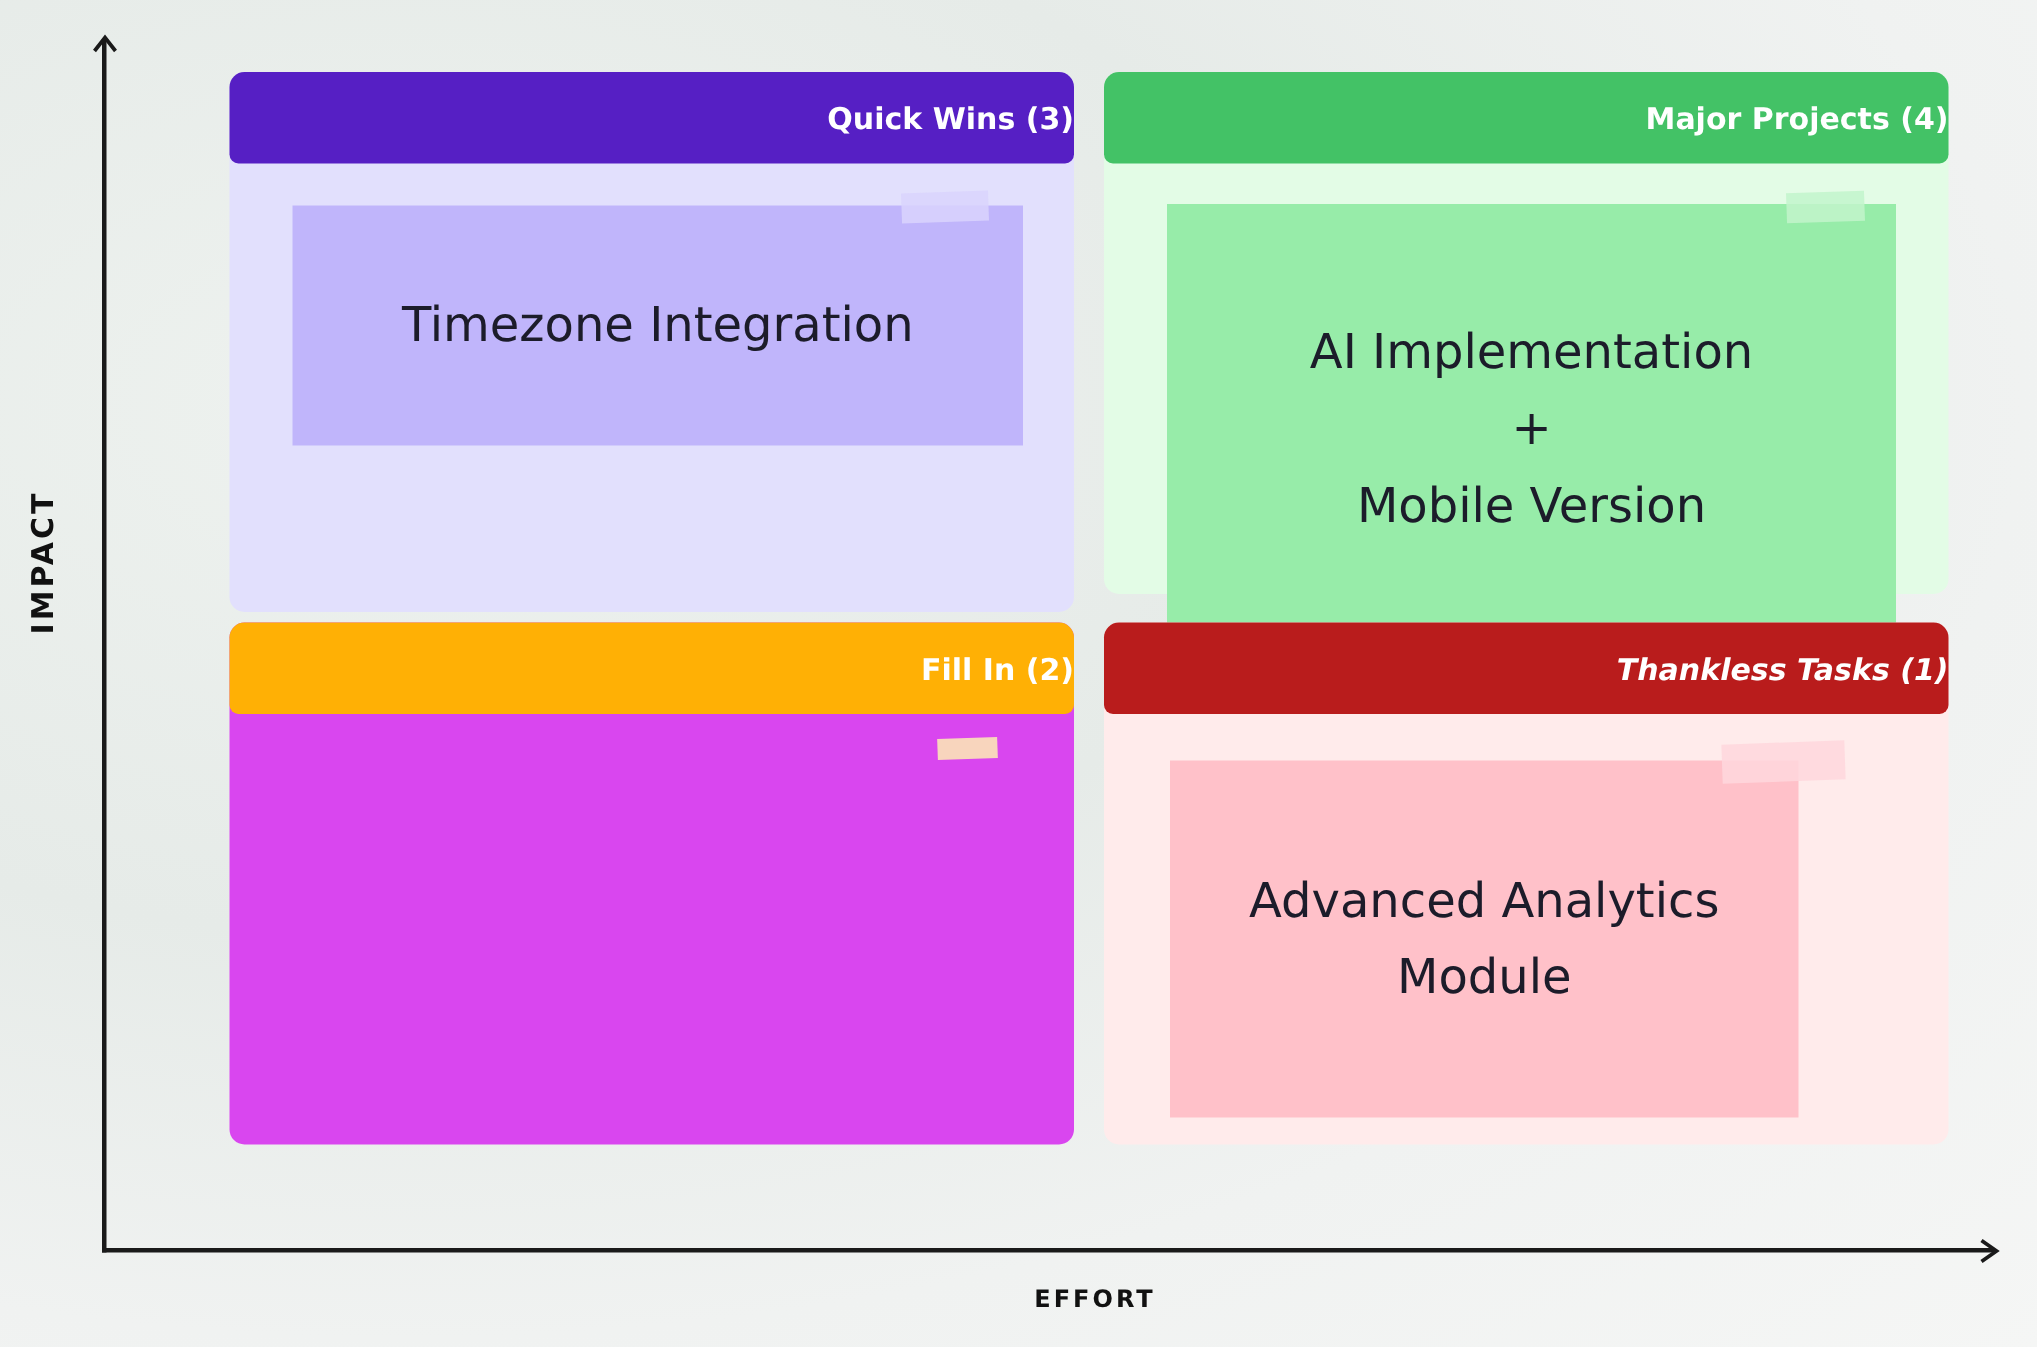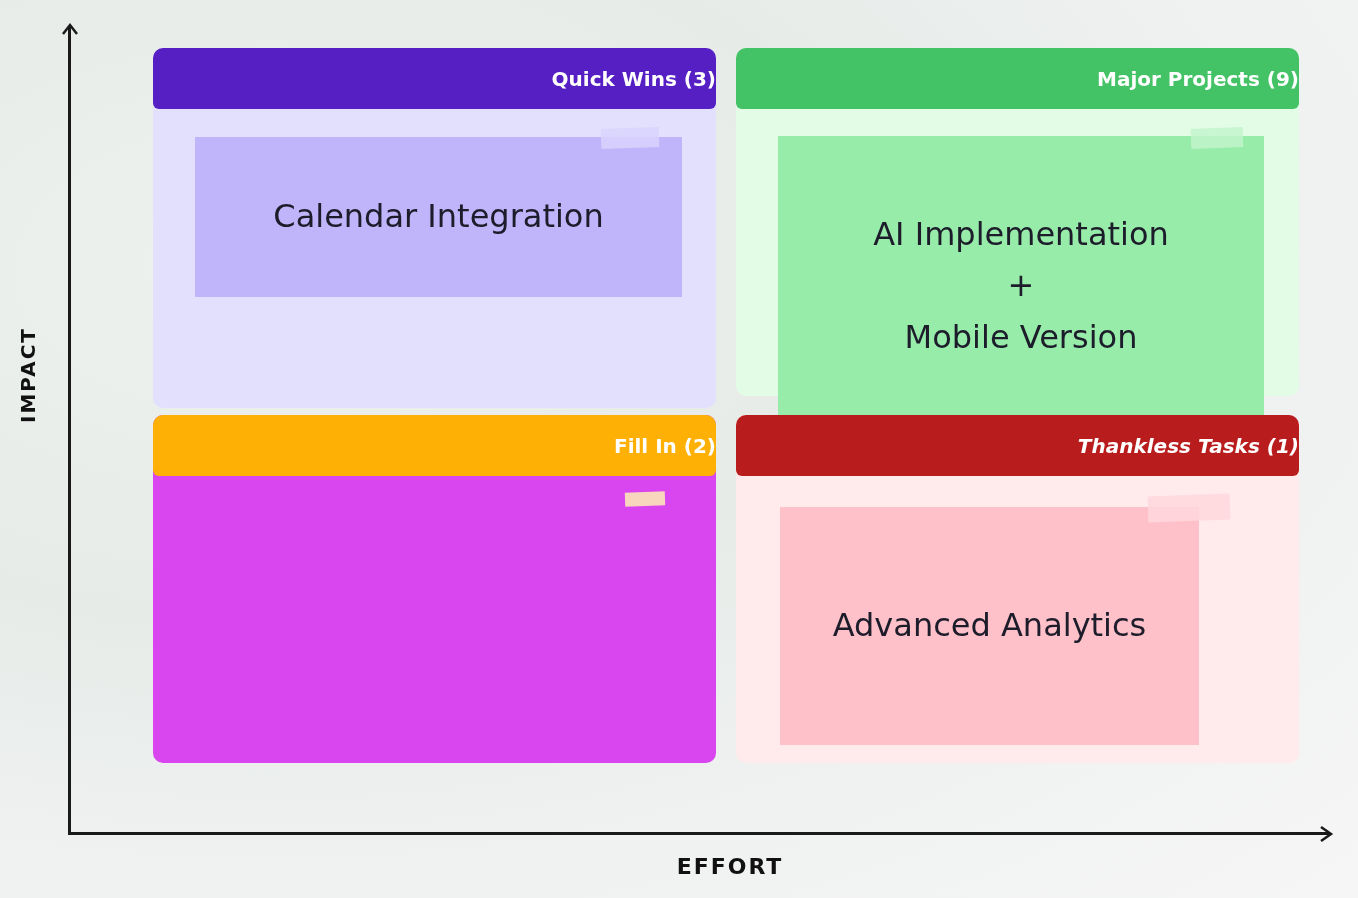--- a/index.html
+++ b/index.html
@@ -20,21 +20,21 @@
   .arrow-right {
     position: absolute; left: 1318px; top: 824px; width: 16px; height: 20px;
   }
   .label-impact {
     position: absolute; left: 28px; top: 375px; transform: translate(-50%, -50%) rotate(-90deg);
     font-weight: bold; font-size: 20px; letter-spacing: 2px; color: #111;
     font-family: "DejaVu Sans", sans-serif;
   }
   .label-effort {
     position: absolute; left: 730px; top: 866px; transform: translate(-50%, -50%);
-    font-weight: bold; font-size: 22px; letter-spacing: 2px; color: #111;
+    font-weight: bold; font-size: 16px; letter-spacing: 2px; color: #111;
     font-family: "DejaVu Sans", sans-serif;
   }
   .quadrant {
     position: absolute; border-radius: 10px; overflow: visible;
   }
   .q-header {
     position: absolute; left: 0; top: 0; right: 0; height: 61px;
     border-radius: 10px 10px 6px 6px;
     display: flex; align-items: center; justify-content: flex-end;
     color: #fff; font-weight: bold; font-size: 20px;
@@ -64,28 +64,28 @@
   <polyline points="3,3 13,10 3,17" fill="none" stroke="#1a1a1a" stroke-width="2.5"></polyline>
 </svg>
 <div class="label-impact">IMPACT</div>
 <div class="label-effort">EFFORT</div>
 
 <div class="quadrant" id="q0" style="left: 153px; top: 48px; width: 563px; height: 360px; background: rgb(226, 224, 253);">
   <div class="q-header" style="background: rgb(86, 31, 196);">
     <span>Quick Wins (3)</span>
   </div>
   <div class="note" style="left: 42px; top: 89px; width: 487px; height: 160px; background: rgb(192, 181, 251);">
-    <span class="line">Calendar Integration</span>
+    <span class="line">Timezone Integration</span>
   </div>
   <div class="tape" style="left: 448px; top: 80px; width: 58px; background: rgb(217, 211, 253);"></div>
 </div>
 
 <div class="quadrant" id="q1" style="left: 736px; top: 48px; width: 563px; height: 348px; background: rgb(227, 252, 230);">
   <div class="q-header" style="background: rgb(67, 194, 102);">
-    <span>Major Projects (9)</span>
+    <span>Major Projects (4)</span>
   </div>
   <div class="note" style="left: 42px; top: 88px; width: 486px; height: 300px; background: rgb(151, 236, 169);">
     <span class="line">AI Implementation</span>
     <span class="line">+</span>
     <span class="line">Mobile Version</span>
   </div>
   <div class="tape" style="left: 455px; top: 80px; width: 52px; background: rgb(194, 244, 203);"></div>
 </div>
 
 <div class="quadrant" id="q2" style="left: 153px; top: 415px; width: 563px; height: 348px; background: #d946ef;">
@@ -94,15 +94,16 @@
   </div>
   <div class="tape" style="left: 472px; top: 77px; width: 40px; height: 14px; background: rgb(253, 239, 180);"></div>
 </div>
 
 <div class="quadrant" id="q3" style="left: 736px; top: 415px; width: 563px; height: 348px; background: rgb(255, 235, 235);">
   <div class="q-header" style="background: #b91c1c; font-style: italic;">
     <span>Thankless Tasks (1)</span>
   </div>
   <div class="note" style="left: 44px; top: 92px; width: 419px; height: 238px; background: rgb(255, 193, 201);">
     <span class="line">Advanced Analytics</span>
+    <span class="line">Module</span>
   </div>
   <div class="tape" style="left: 412px; top: 80px; width: 82px; height: 26px; background: rgb(255, 215, 221);"></div>
 </div>
 
 </body></html>

